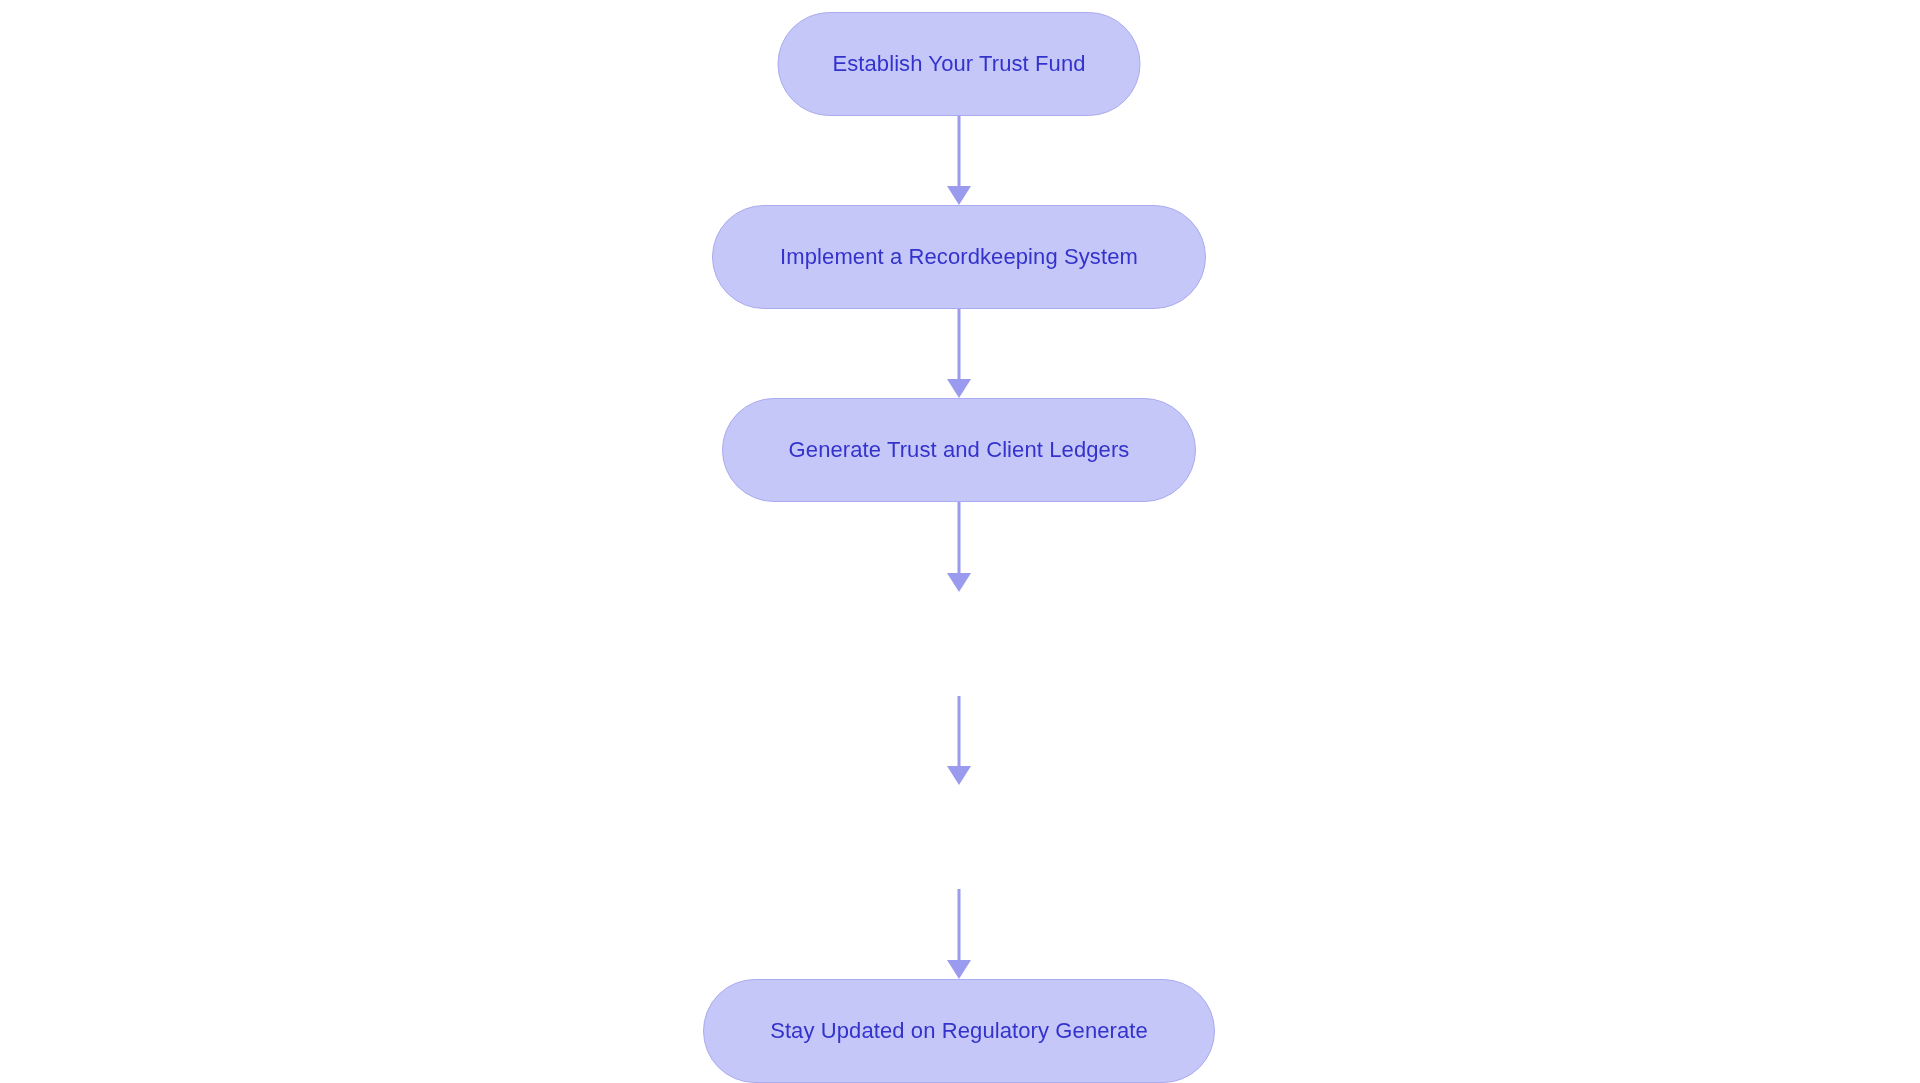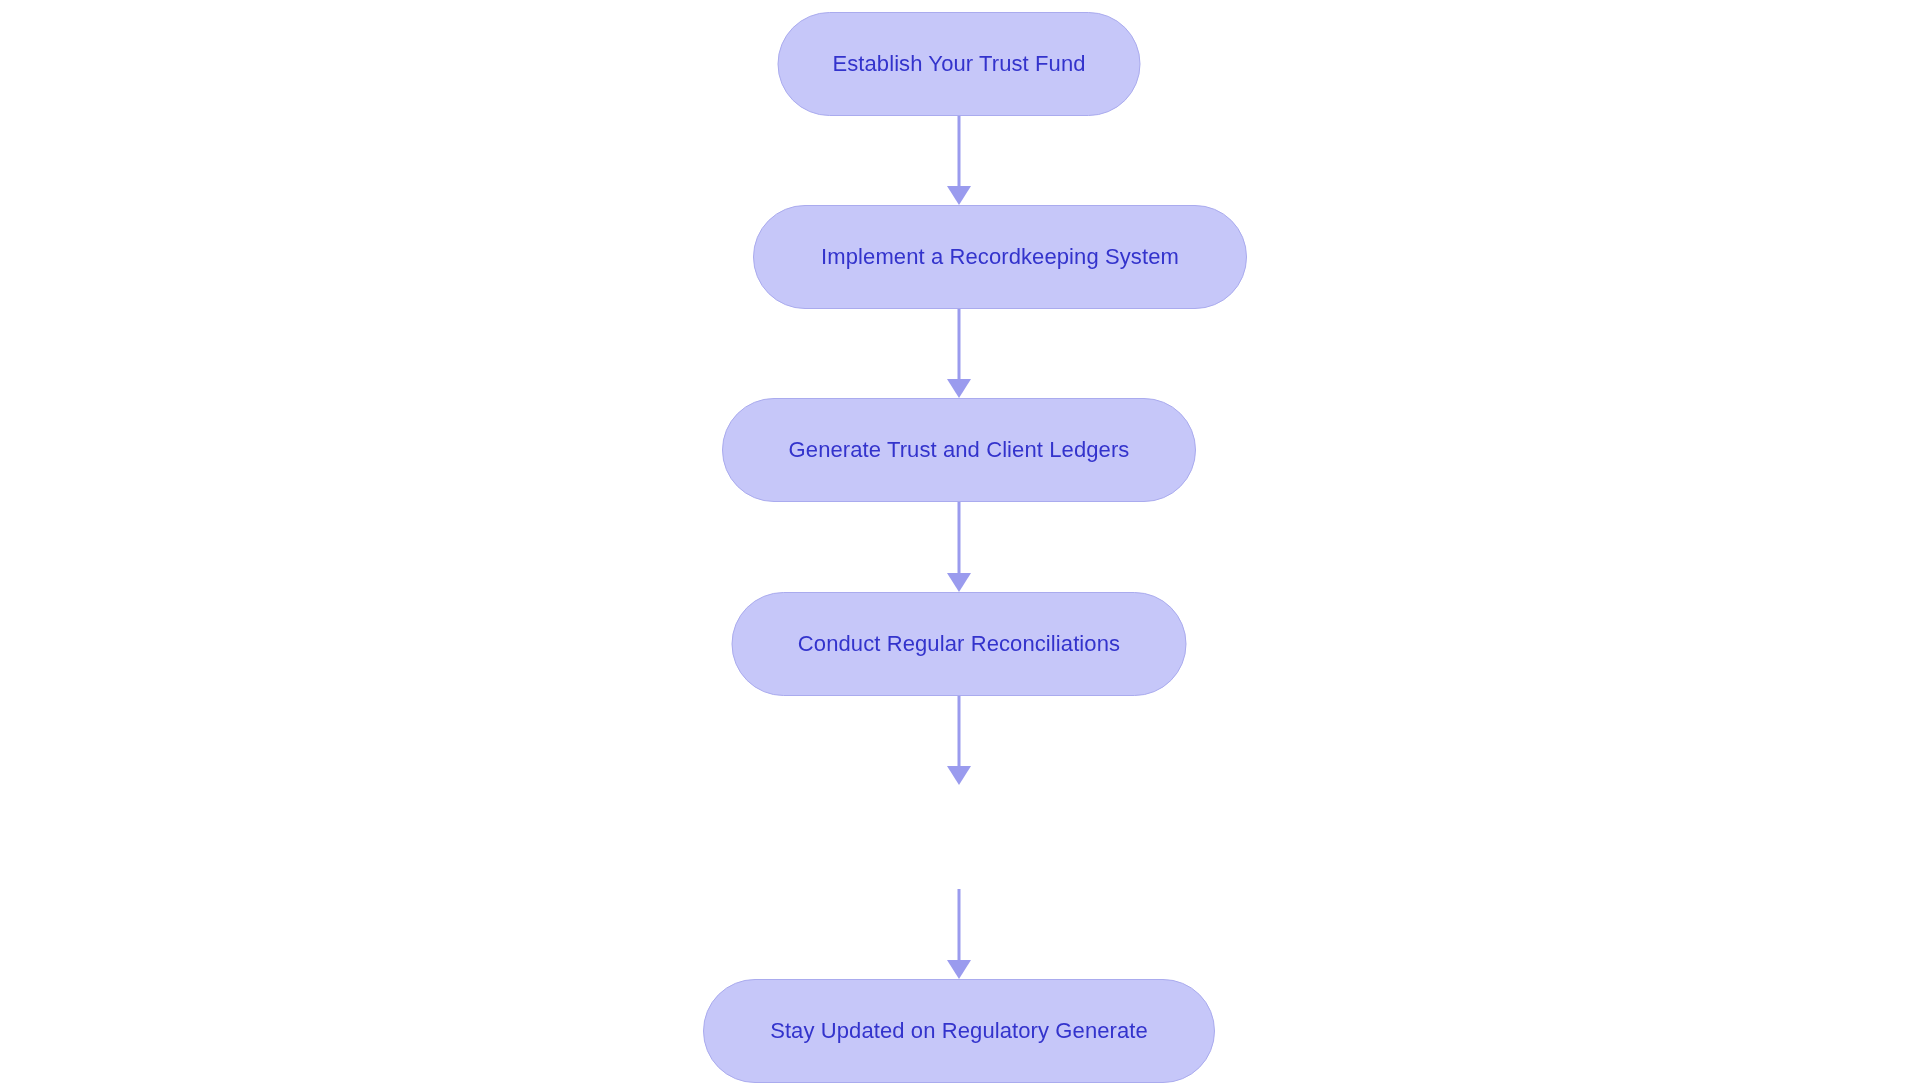--- a/index.html
+++ b/index.html
@@ -101,31 +101,28 @@
 
     <div class="connector" style="left:959px; top:889px; width:26px; height:90px;">
       <div class="connector-line" style="height:71px;"></div>
       <div class="connector-head"></div>
     </div>
 
     <div class="node" style="left:959px; top:64px; width:363px;">
       <span class="node-label">Establish Your Trust Fund</span>
     </div>
 
-    <div class="node" style="left:1000px; top:257px; width:494px;text-align:right;">
+    <div class="node" style="left:959px; top:257px; width:494px;text-align:right;">
       <span class="node-label">Implement a Recordkeeping System</span>
     </div>
 
     <div class="node" style="left:959px; top:450px; width:474px;align-items:center;">
       <span class="node-label">Generate Trust and Client Ledgers</span>
     </div>
 
-    <div class="node" style="left:959px; top:644px; width:455px;">
-      <span class="node-label">Conduct Regular Reconciliations</span>
-    </div>
 
 
     <div class="node" style="left:959px; top:1031px; width:512px;">
       <span class="node-label">Stay Updated on Regulatory Generate</span>
     </div>
 
   </div>
 </div>
 
 </body></html>

